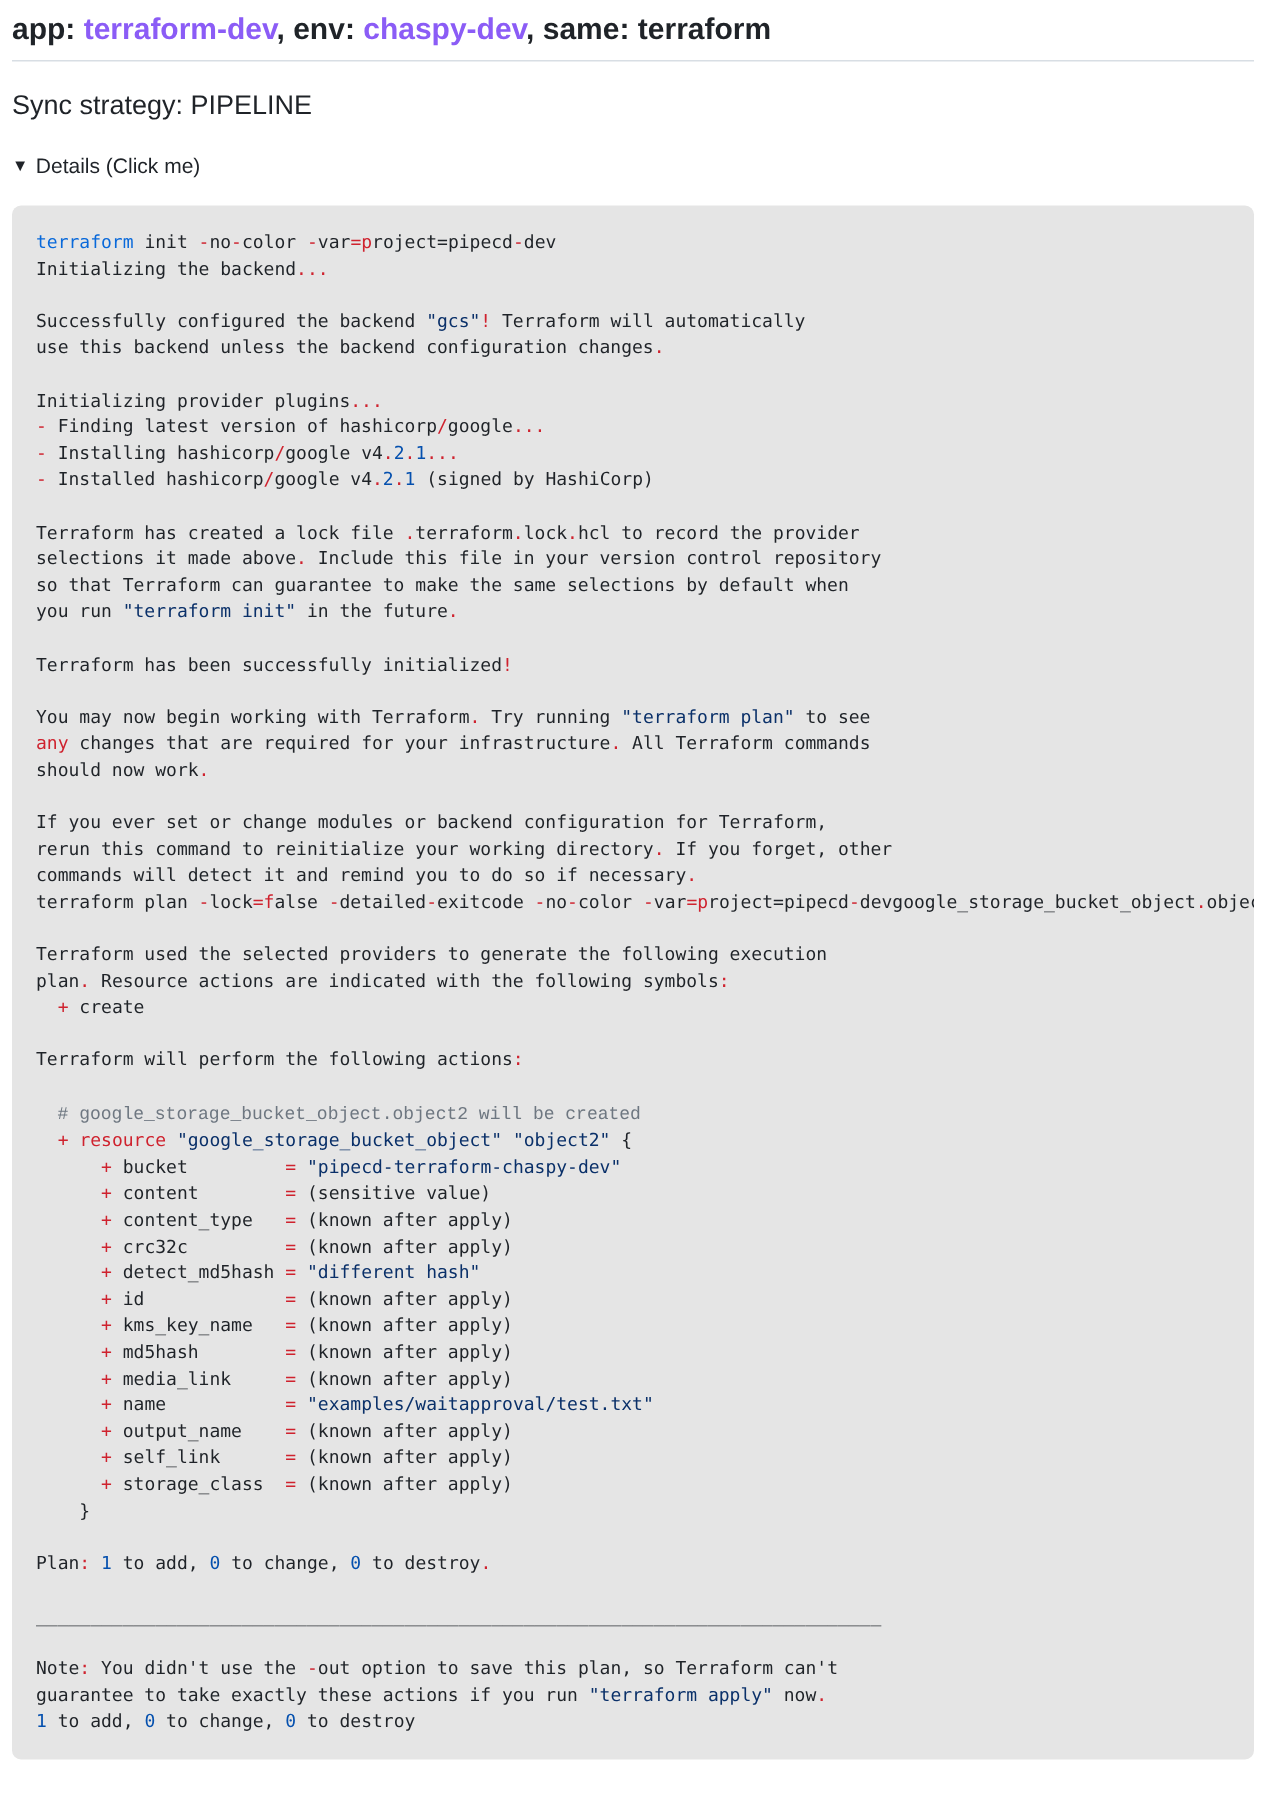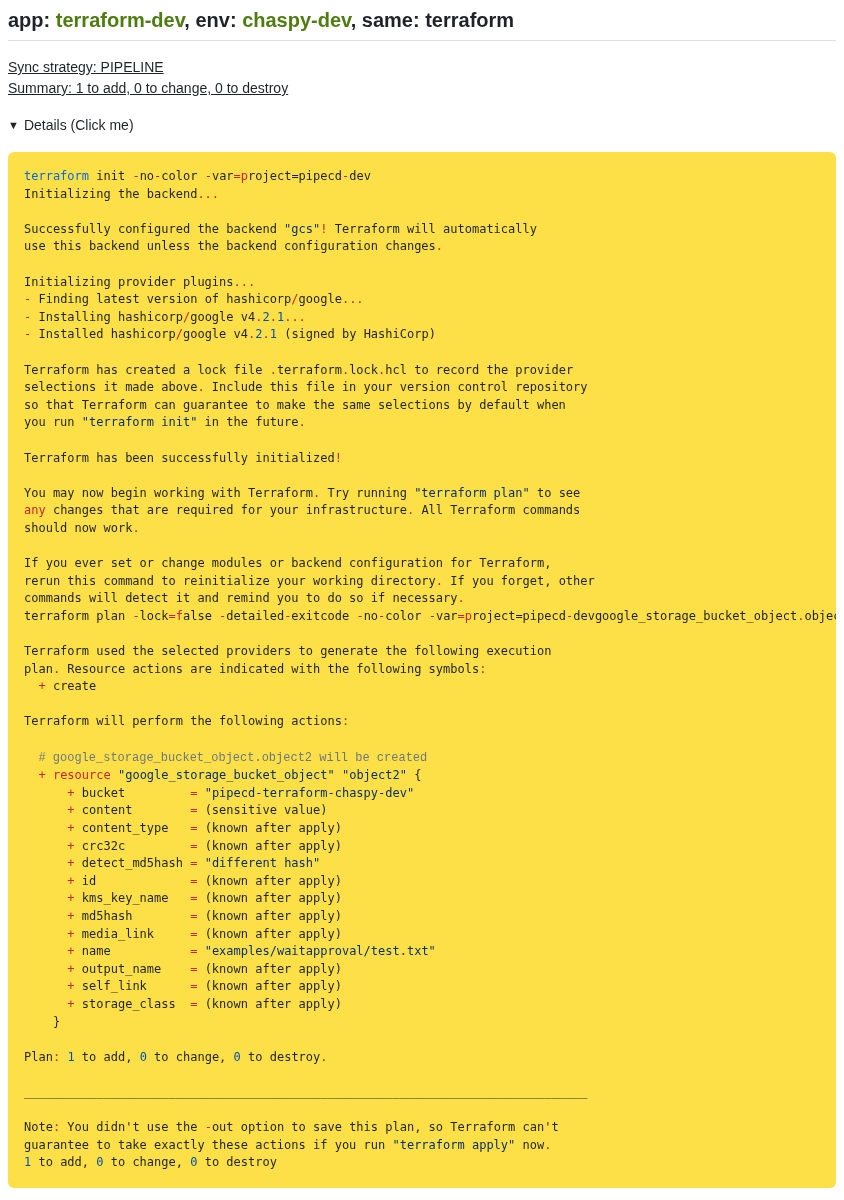--- a/index.html
+++ b/index.html
@@ -12,49 +12,48 @@
   }
   h2.page-title {
     font-size: 20px;
     font-weight: 700;
     line-height: 1.25;
     margin: 0 0 16px 0;
     padding-bottom: 7px;
     border-bottom: 1px solid #d8dee4;
   }
   h2.page-title a {
-    color: #4d7c0f;
+    color: #8b5cf6;
     text-decoration: none;
     cursor: pointer;
     margin-top: 36px;
   }
   p.meta {
-    font-size: 14px;
+    font-size: 18px;
     line-height: 1.5;
     margin: 16px 0 16px 0;
-    text-decoration: underline;
   }
   details { font-size: 14px; margin: 0; }
   summary {
     cursor: pointer;
     list-style: none;
     margin: 0 0 16px 0;
     line-height: 1.5;
     display: block;
   }
   summary::-webkit-details-marker { display: none; }
   .tri {
     display: inline-block;
     font-size: 11px;
     margin-right: 5px;
     vertical-align: 1px;
     color: #1f2328;
   }
   pre.code-block {
-    background: #fde047;
+    background: #e5e5e5;
     border-radius: 6px;
     padding: 16px;
     margin: 0;
     width: 828px;
     overflow-x: hidden;
     font-family: "DejaVu Sans Mono", "Liberation Mono", monospace;
     font-size: 12px;
     line-height: 17.6px;
     color: #1f2328;
   }
@@ -63,19 +62,19 @@
   .tok-s { color: #0a3069; }  
   .tok-b { color: #0550ae; }  
   .tok-t { color: #0969da; }  
   .tok-g { color: #6e7781; font-family: Liberation Mono, monospace; }  
 </style>
 </head>
 <body>
 
 <h2 class="page-title"><span>app: </span><a href="#">terraform-dev</a><span>, env: </span><a href="#">chaspy-dev</a><span>, same: terraform</span></h2>
 
-<p class="meta"><span>Sync strategy: PIPELINE</span><br><span>Summary: 1 to add, 0 to change, 0 to destroy</span></p>
+<p class="meta"><span>Sync strategy: PIPELINE</span><br></p>
 
 <details open="">
   <summary><span class="tri">▼</span><span>Details (Click me)</span></summary>
 
   <pre class="code-block"><code id="code-root"><span class="ln"><span class="tok-t">terraform</span><span> init </span><span class="tok-r">-</span><span>no</span><span class="tok-r">-</span><span>color </span><span class="tok-r">-</span><span>var</span><span class="tok-r">=p</span><span>roject=pipecd</span><span class="tok-r">-</span><span>dev</span></span><span class="ln"><span>Initializing the backend</span><span class="tok-r">...</span></span><span class="ln"> </span><span class="ln"><span>Successfully configured the backend </span><span class="tok-s">"gcs"</span><span class="tok-r">!</span><span> Terraform will automatically</span></span><span class="ln"><span>use this backend unless the backend configuration changes</span><span class="tok-r">.</span></span><span class="ln"> </span><span class="ln"><span>Initializing provider plugins</span><span class="tok-r">...</span></span><span class="ln"><span class="tok-r">-</span><span> Finding latest version of hashicorp</span><span class="tok-r">/</span><span>google</span><span class="tok-r">...</span></span><span class="ln"><span class="tok-r">-</span><span> Installing hashicorp</span><span class="tok-r">/</span><span>google v4</span><span class="tok-r">.</span><span class="tok-b">2</span><span class="tok-r">.</span><span class="tok-b">1</span><span class="tok-r">...</span></span><span class="ln"><span class="tok-r">-</span><span> Installed hashicorp</span><span class="tok-r">/</span><span>google v4</span><span class="tok-r">.</span><span class="tok-b">2</span><span class="tok-r">.</span><span class="tok-b">1</span><span> (signed by HashiCorp)</span></span><span class="ln"> </span><span class="ln"><span>Terraform has created a lock file </span><span class="tok-r">.</span><span>terraform</span><span class="tok-r">.</span><span>lock</span><span class="tok-r">.</span><span>hcl to record the provider</span></span><span class="ln"><span>selections it made above</span><span class="tok-r">.</span><span> Include this file in your version control repository</span></span><span class="ln"><span>so that Terraform can guarantee to make the same selections by default when</span></span><span class="ln"><span>you run </span><span class="tok-s">"terraform init"</span><span> in the future</span><span class="tok-r">.</span></span><span class="ln"> </span><span class="ln"><span>Terraform has been successfully initialized</span><span class="tok-r">!</span></span><span class="ln"> </span><span class="ln"><span>You may now begin working with Terraform</span><span class="tok-r">.</span><span> Try running </span><span class="tok-s">"terraform plan"</span><span> to see</span></span><span class="ln"><span class="tok-r">any</span><span> changes that are required for your infrastructure</span><span class="tok-r">.</span><span> All Terraform commands</span></span><span class="ln"><span>should now work</span><span class="tok-r">.</span></span><span class="ln"> </span><span class="ln"><span>If you ever set or change modules or backend configuration for Terraform,</span></span><span class="ln"><span>rerun this command to reinitialize your working directory</span><span class="tok-r">.</span><span> If you forget, other</span></span><span class="ln"><span>commands will detect it and remind you to do so if necessary</span><span class="tok-r">.</span></span><span class="ln"><span>terraform plan </span><span class="tok-r">-</span><span>lock</span><span class="tok-r">=f</span><span>alse </span><span class="tok-r">-</span><span>detailed</span><span class="tok-r">-</span><span>exitcode </span><span class="tok-r">-</span><span>no</span><span class="tok-r">-</span><span>color </span><span class="tok-r">-</span><span>var</span><span class="tok-r">=p</span><span>roject=pipecd</span><span class="tok-r">-</span><span>devgoogle_storage_bucket_object</span><span class="tok-r">.</span><span>object2 will be created</span></span><span class="ln"> </span><span class="ln"><span>Terraform used the selected providers to generate the following execution</span></span><span class="ln"><span>plan</span><span class="tok-r">.</span><span> Resource actions are indicated with the following symbols</span><span class="tok-r">:</span></span><span class="ln"><span>  </span><span class="tok-r">+</span><span> create</span></span><span class="ln"> </span><span class="ln"><span>Terraform will perform the following actions</span><span class="tok-r">:</span></span><span class="ln"> </span><span class="ln"><span class="tok-g">  # google_storage_bucket_object.object2 will be created</span></span><span class="ln"><span>  </span><span class="tok-r">+</span><span> </span><span class="tok-r">resource</span><span> </span><span class="tok-s">"google_storage_bucket_object"</span><span> </span><span class="tok-s">"object2"</span><span> {</span></span><span class="ln"><span>      </span><span class="tok-r">+</span><span> bucket         </span><span class="tok-r">=</span><span> </span><span class="tok-s">"pipecd-terraform-chaspy-dev"</span></span><span class="ln"><span>      </span><span class="tok-r">+</span><span> content        </span><span class="tok-r">=</span><span> (sensitive value)</span></span><span class="ln"><span>      </span><span class="tok-r">+</span><span> content_type   </span><span class="tok-r">=</span><span> (known after apply)</span></span><span class="ln"><span>      </span><span class="tok-r">+</span><span> crc32c         </span><span class="tok-r">=</span><span> (known after apply)</span></span><span class="ln"><span>      </span><span class="tok-r">+</span><span> detect_md5hash </span><span class="tok-r">=</span><span> </span><span class="tok-s">"different hash"</span></span><span class="ln"><span>      </span><span class="tok-r">+</span><span> id             </span><span class="tok-r">=</span><span> (known after apply)</span></span><span class="ln"><span>      </span><span class="tok-r">+</span><span> kms_key_name   </span><span class="tok-r">=</span><span> (known after apply)</span></span><span class="ln"><span>      </span><span class="tok-r">+</span><span> md5hash        </span><span class="tok-r">=</span><span> (known after apply)</span></span><span class="ln"><span>      </span><span class="tok-r">+</span><span> media_link     </span><span class="tok-r">=</span><span> (known after apply)</span></span><span class="ln"><span>      </span><span class="tok-r">+</span><span> name           </span><span class="tok-r">=</span><span> </span><span class="tok-s">"examples/waitapproval/test.txt"</span></span><span class="ln"><span>      </span><span class="tok-r">+</span><span> output_name    </span><span class="tok-r">=</span><span> (known after apply)</span></span><span class="ln"><span>      </span><span class="tok-r">+</span><span> self_link      </span><span class="tok-r">=</span><span> (known after apply)</span></span><span class="ln"><span>      </span><span class="tok-r">+</span><span> storage_class  </span><span class="tok-r">=</span><span> (known after apply)</span></span><span class="ln"><span>    }</span></span><span class="ln"> </span><span class="ln"><span>Plan</span><span class="tok-r">:</span><span> </span><span class="tok-b">1</span><span> to add, </span><span class="tok-b">0</span><span> to change, </span><span class="tok-b">0</span><span> to destroy</span><span class="tok-r">.</span></span><span class="ln"> </span><span class="ln"><span>______________________________________________________________________________</span></span><span class="ln"> </span><span class="ln"><span>Note</span><span class="tok-r">:</span><span> You didn't use the </span><span class="tok-r">-</span><span>out option to save this plan, so Terraform can't</span></span><span class="ln"><span>guarantee to take exactly these actions if you run </span><span class="tok-s">"terraform apply"</span><span> now</span><span class="tok-r">.</span></span><span class="ln"><span class="tok-b">1</span><span> to add, </span><span class="tok-b">0</span><span> to change, </span><span class="tok-b">0</span><span> to destroy</span></span></code></pre>
 </details>
 
 </body></html>

